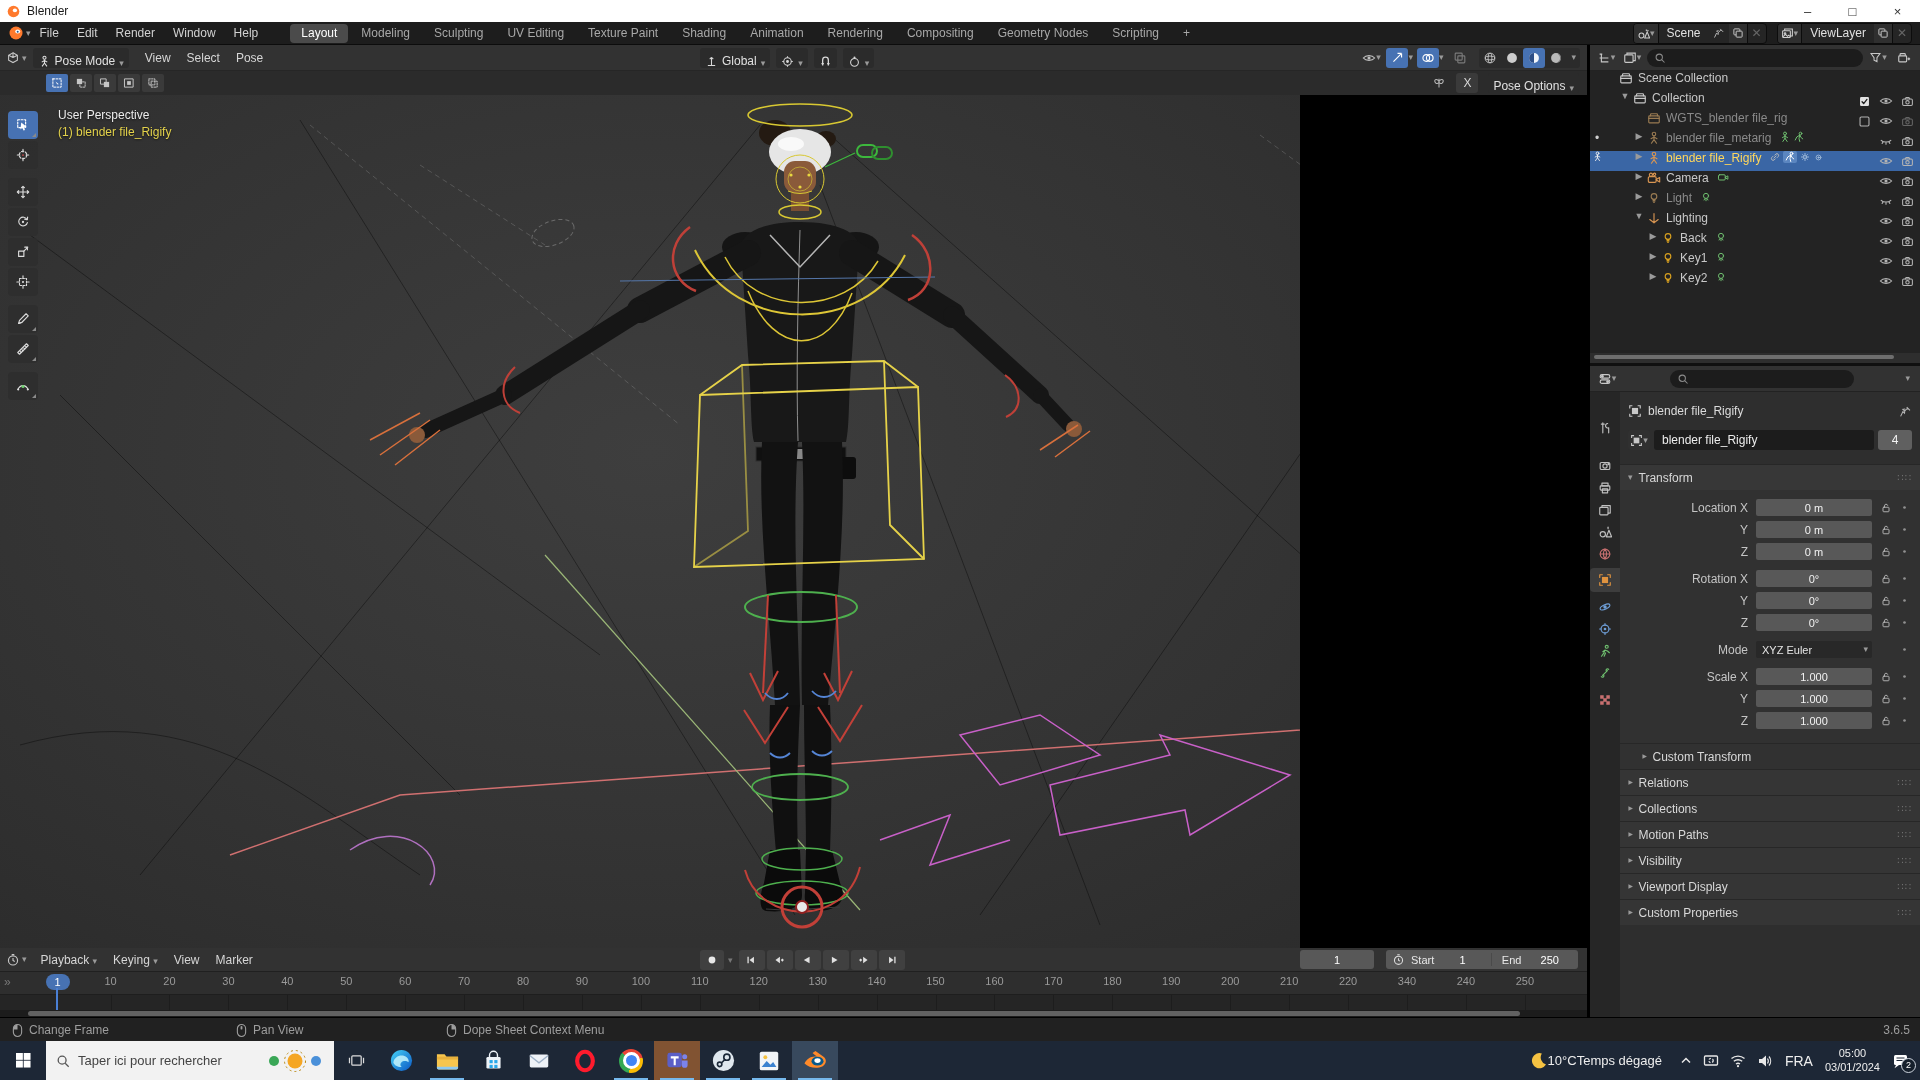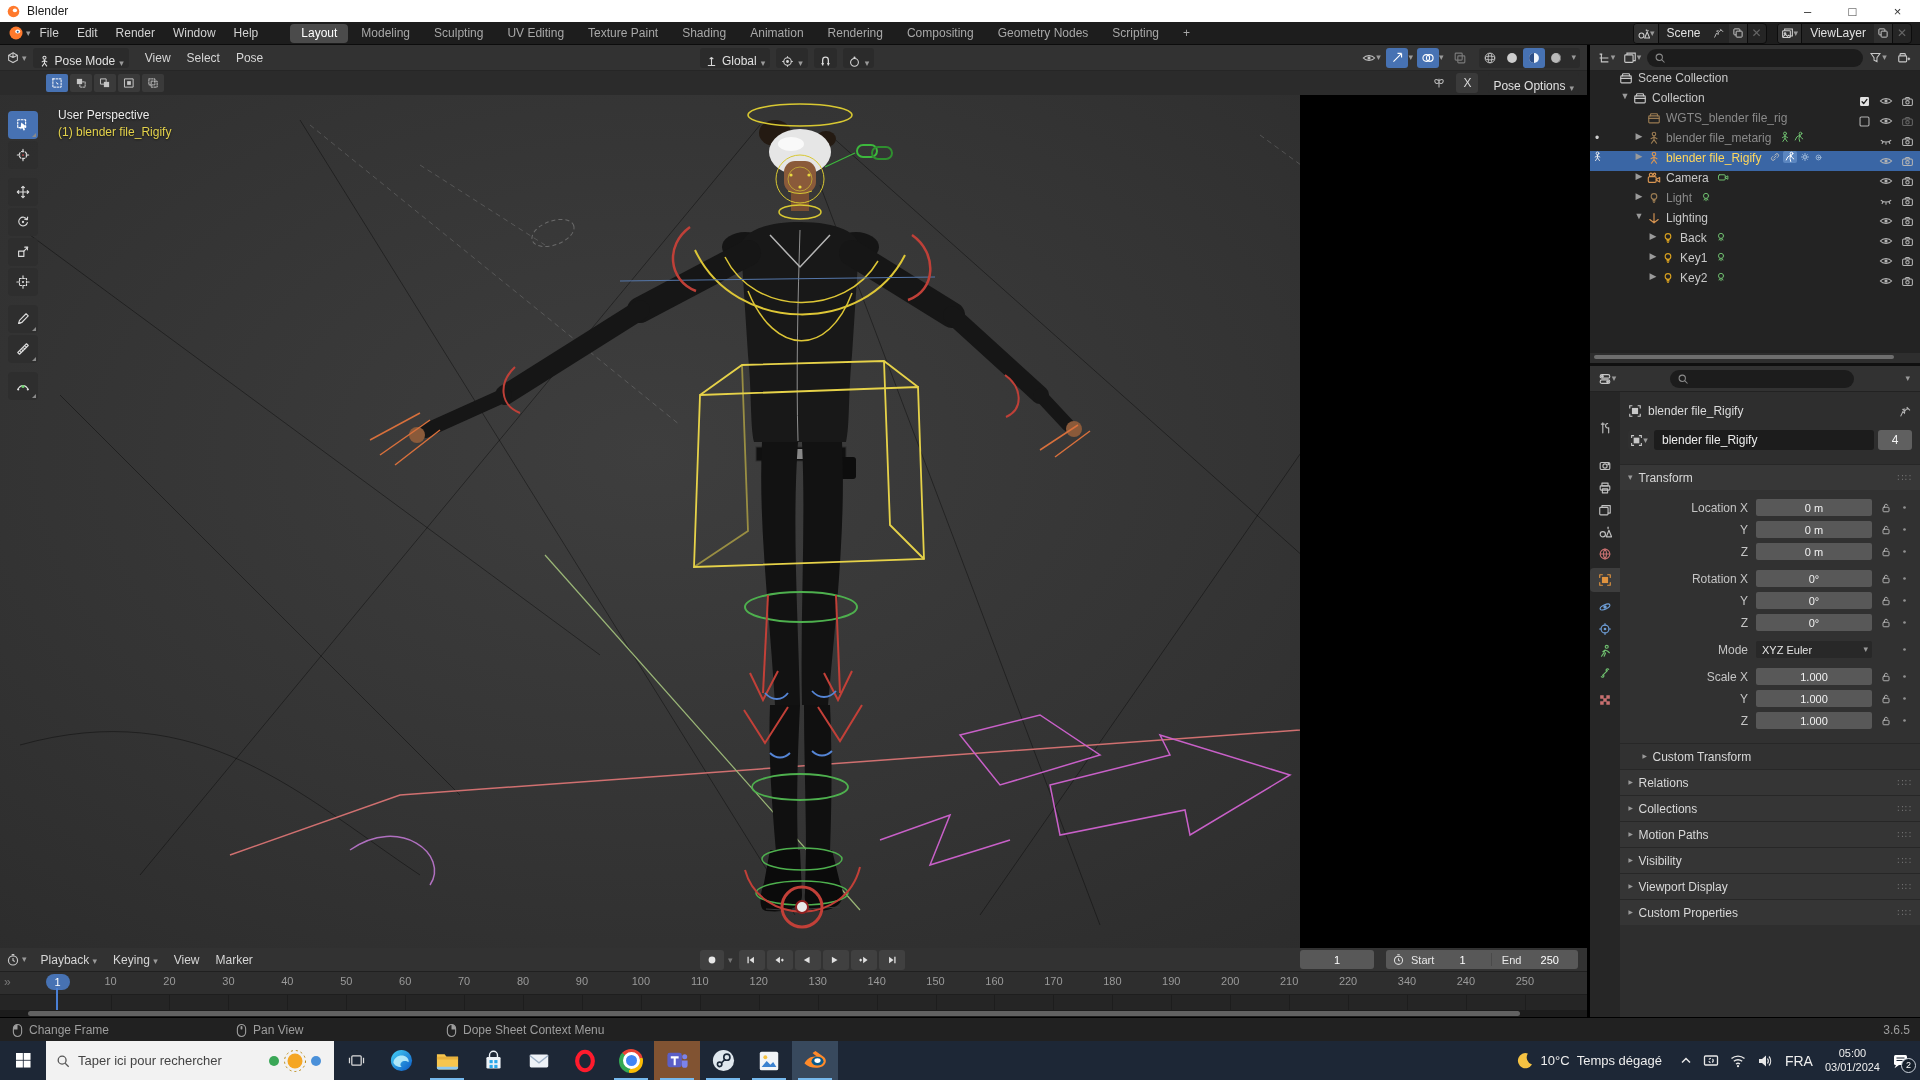--- a/index.html
+++ b/index.html
@@ -1646,21 +1646,21 @@
       <span class="app hl-act">
         <svg width="26" height="26" viewBox="0 0 26 26">
           <path d="M2.5 15.5c2-5 7.5-8 12.5-6.8L10.5 5l3-2 8 5.8c3.5 2.4 3 7.6-1.2 9.6-5.4 2.6-13.6 1.4-17.8-2.9z" fill="#ff8a2a"></path>
           <ellipse cx="15.5" cy="13.2" rx="6" ry="4.4" fill="#0a5a8a"></ellipse>
           <ellipse cx="15.5" cy="12.6" rx="3.1" ry="2.3" fill="#fff"></ellipse>
         </svg>
         <span class="run"></span>
       </span>
     </span>
   <span id="tb-right">
-    <span class="row" style="gap:7px">
+    <span class="row" style="gap:0">
       <span>
           <svg width="19" height="19" viewBox="0 0 20 20">
             <path d="M13.5 2.5a8 8 0 1 0 4.4 11.8A8 8 0 0 1 13.5 2.5z" fill="#f5c242"></path>
           </svg>
         </span>
       <span>10°C</span>
       <span>Temps dégagé</span>
     </span>
     <span id="tb-trayicons" class="row" style="gap:11px;margin-left:6px">
         <span>

